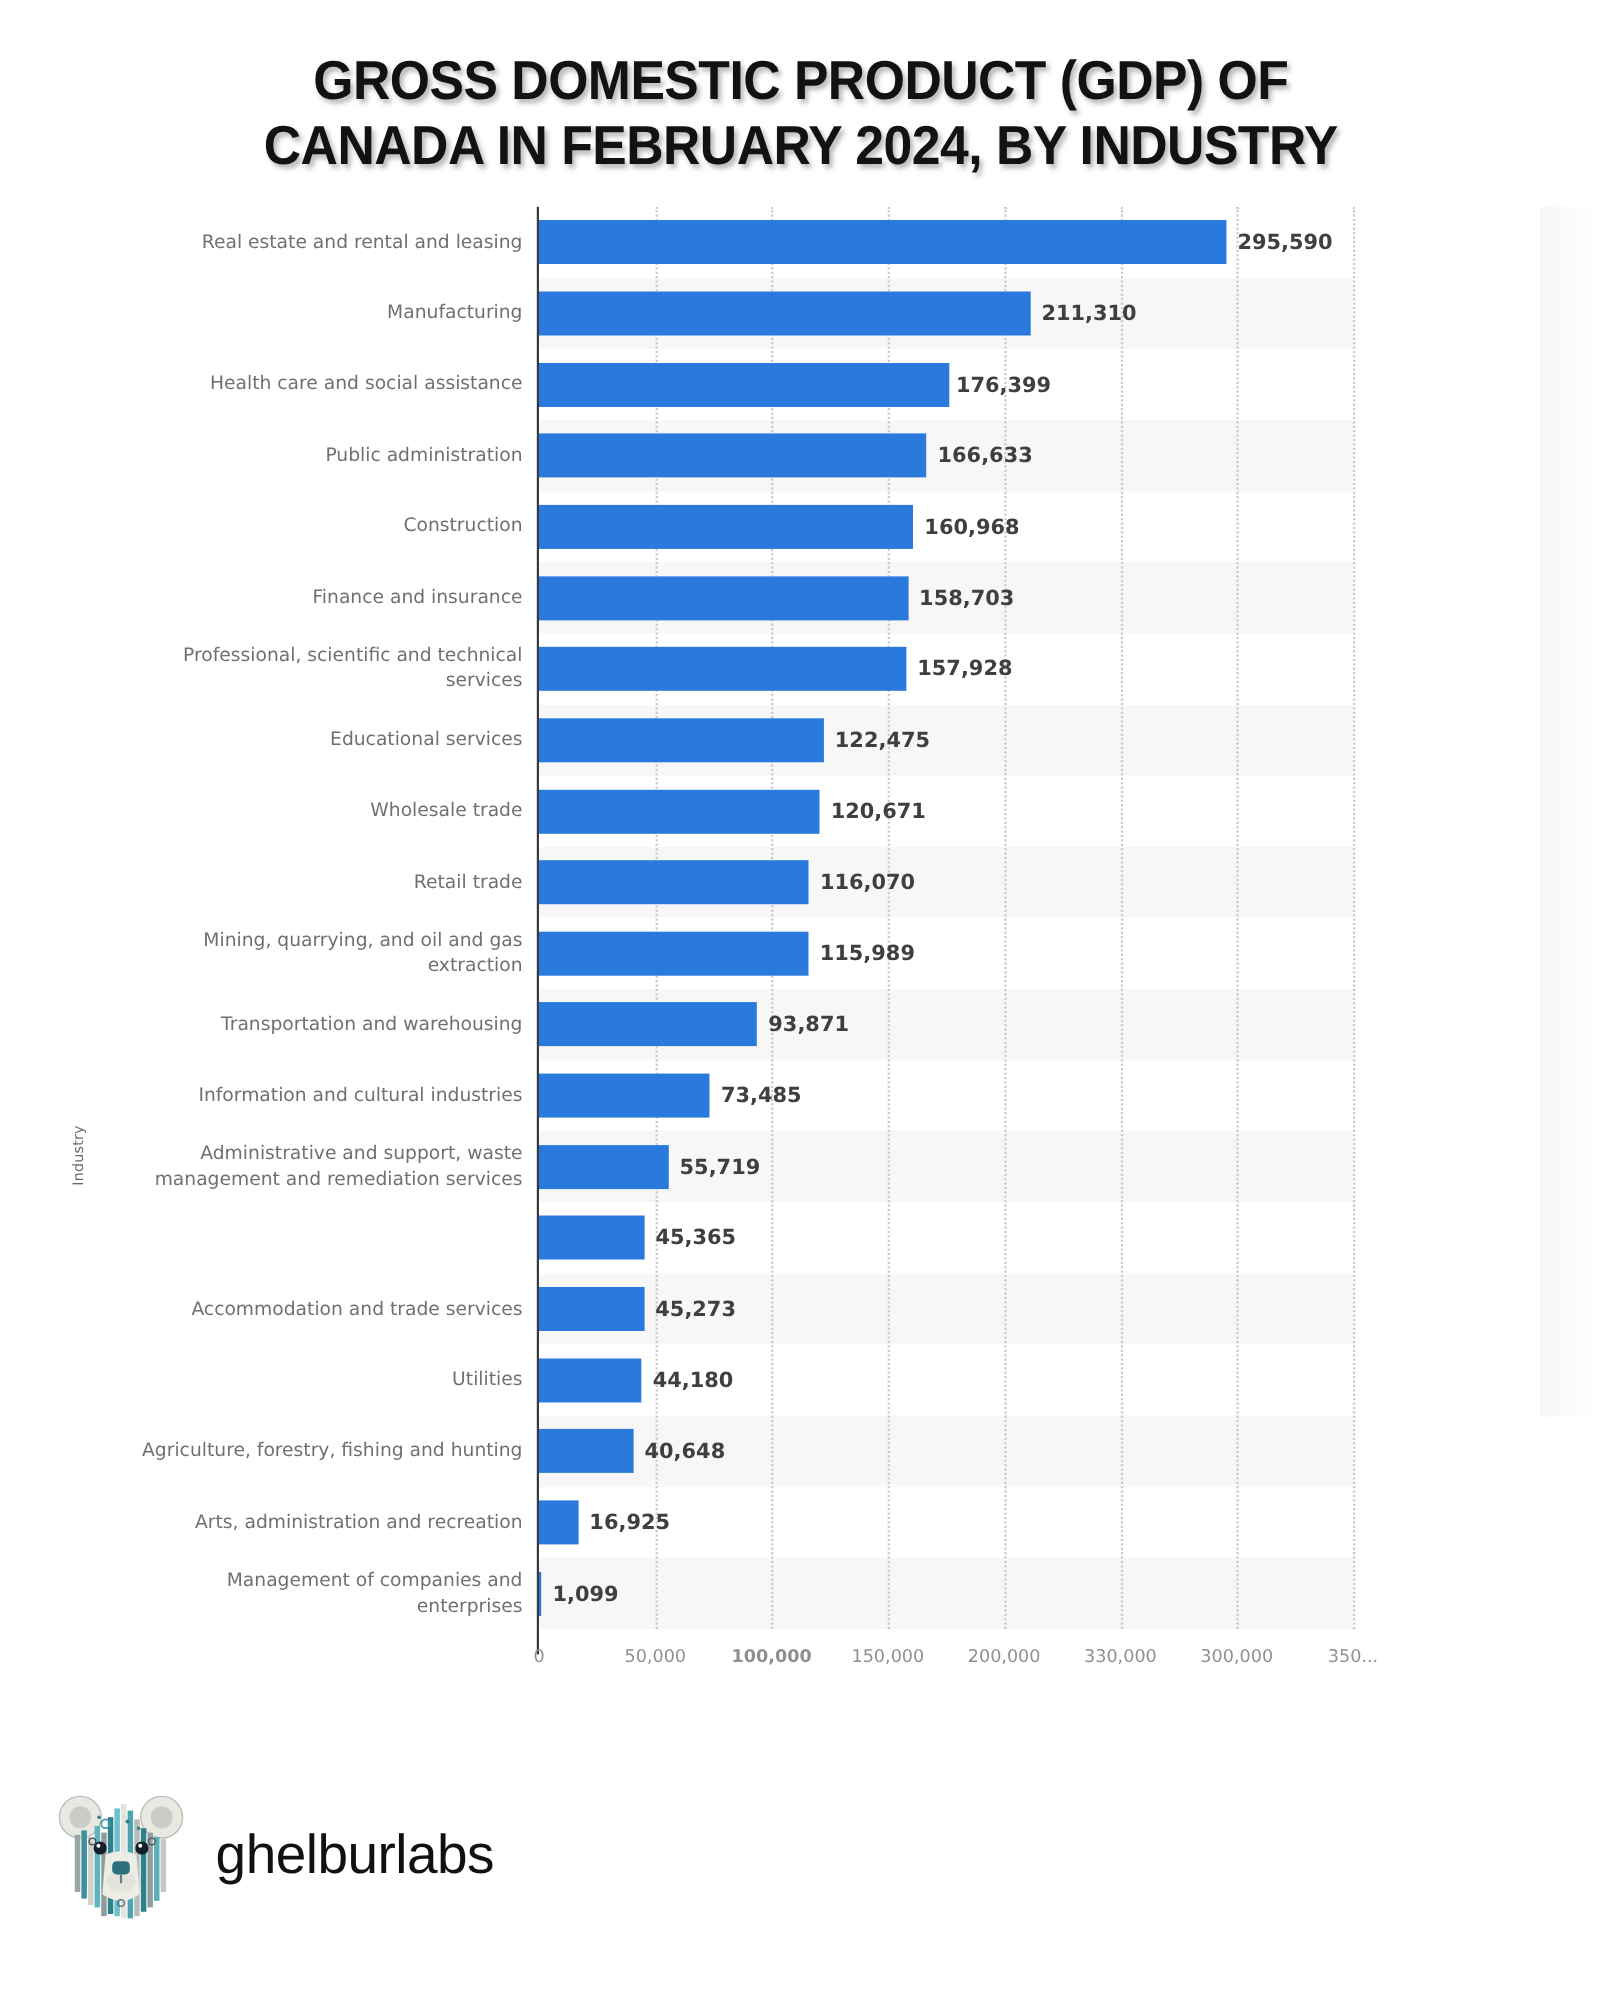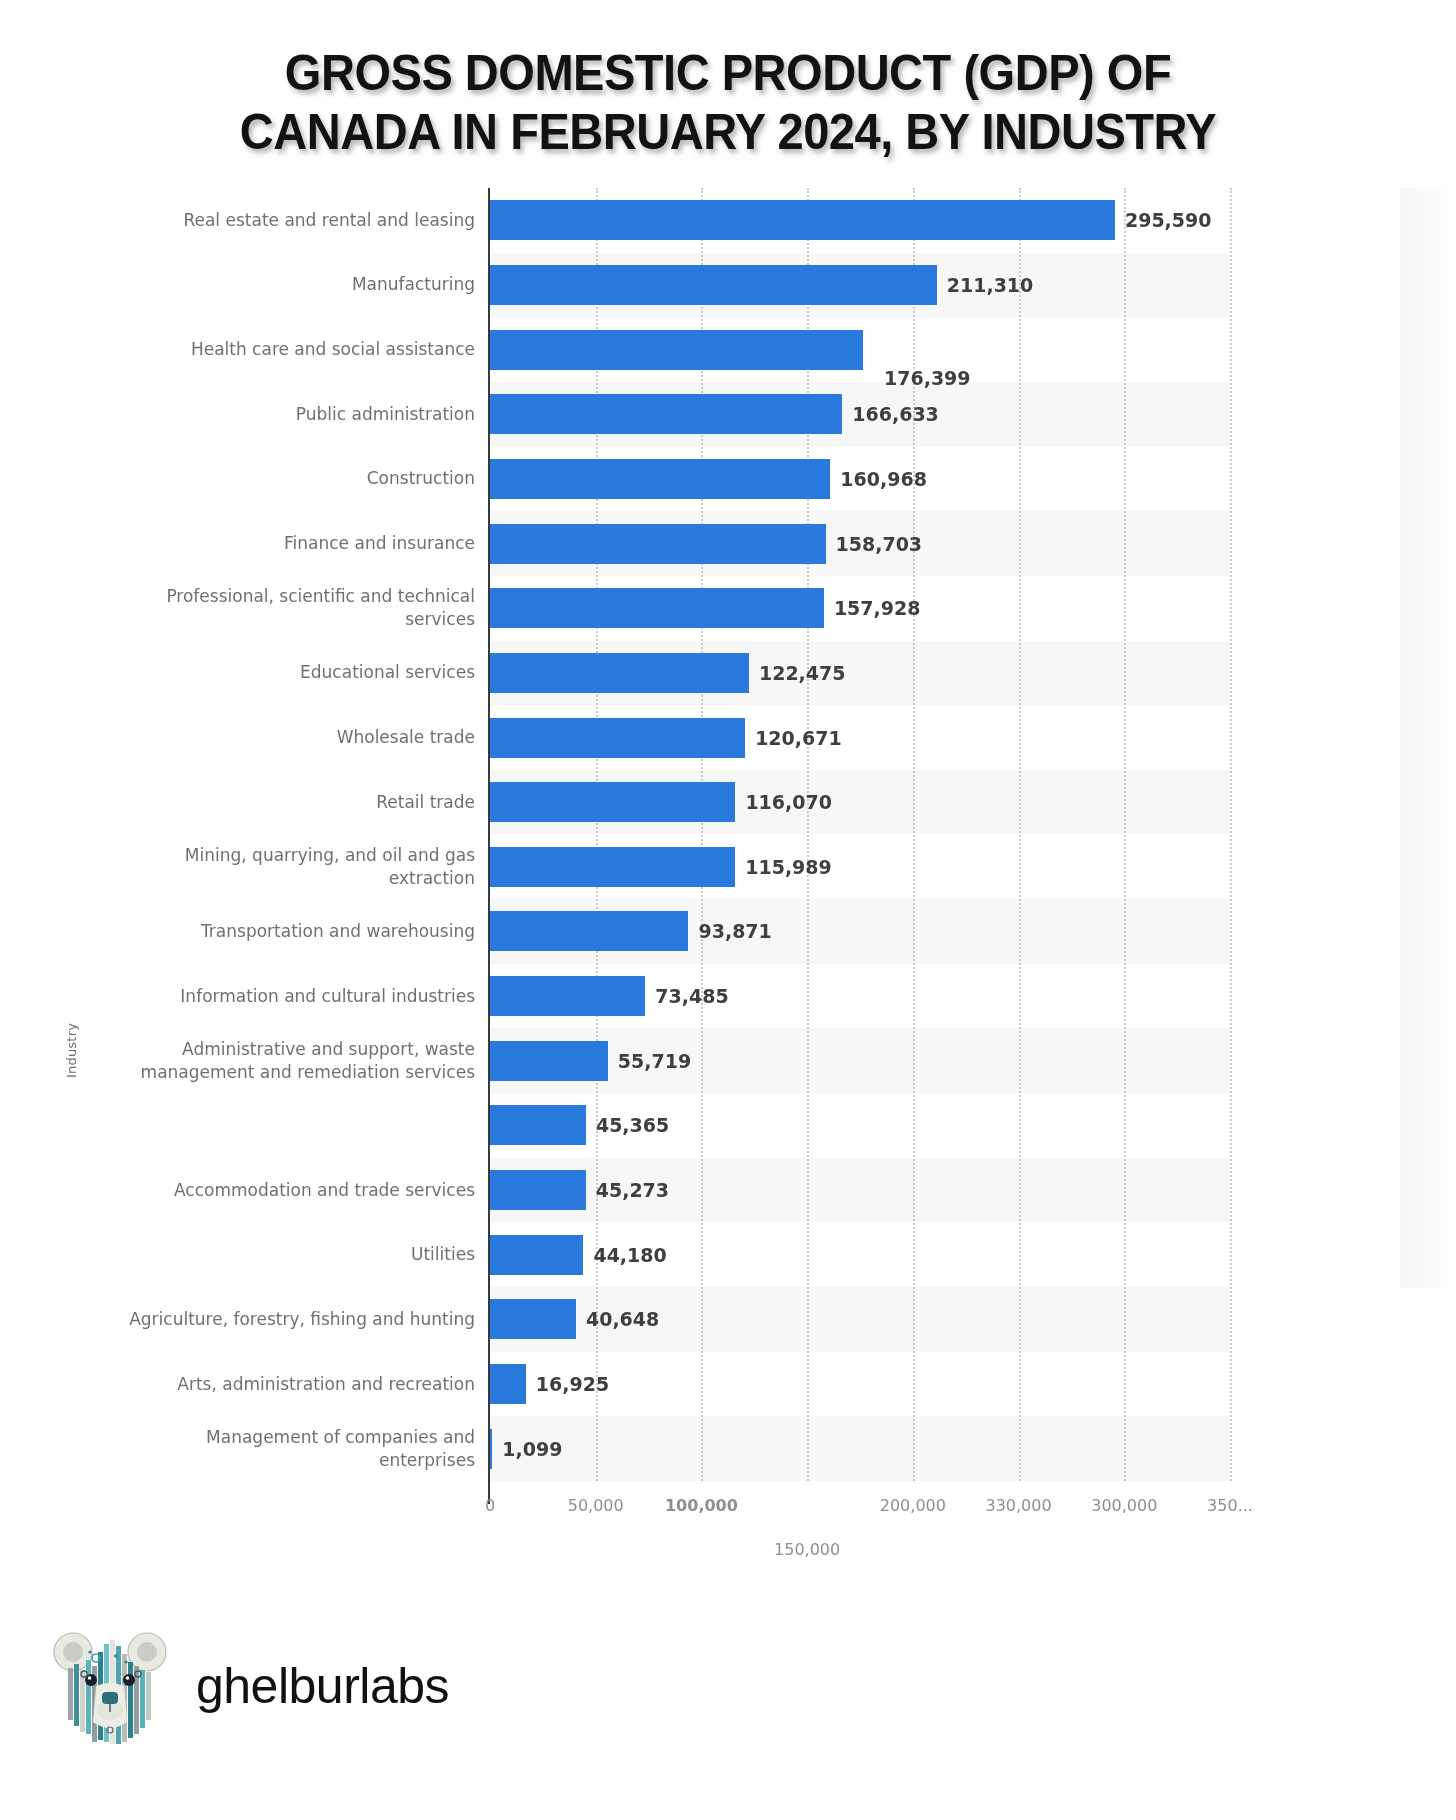--- a/index.html
+++ b/index.html
@@ -221,21 +221,21 @@
           <div class="bar-value" style="left: 634.962px; top: 23.325px;">295,590</div>
           <div class="cat-label" style="right: auto; left: -430px; width: 415px; top: 20.825px;">Real estate and rental and leasing</div>
         </div>
         <div class="row" style="top: 64.65px; height: 64.65px;">
           <div class="bar" style="top: 12.325px; width: 446.77px; height: 40px; background: rgb(42, 122, 222);"></div>
           <div class="bar-value" style="left: 456.77px; top: 23.325px;">211,310</div>
           <div class="cat-label" style="right: auto; left: -430px; width: 415px; top: 20.825px;">Manufacturing</div>
         </div>
         <div class="row" style="top: 129.3px; height: 64.65px;">
           <div class="bar" style="top: 12.325px; width: 372.958px; height: 40px; background: rgb(42, 122, 222);"></div>
-          <div class="bar-value" style="left: 394px; top: 23.325px; margin-top: 28px;">176,399</div>
+          <div class="bar-value" style="left: 379px; top: 23.325px;">176,399</div>
           <div class="cat-label" style="right: auto; left: -430px; width: 415px; top: 20.825px;">Health care and social assistance</div>
         </div>
         <div class="row" style="top: 193.95px; height: 64.65px;">
           <div class="bar" style="top: 12.325px; width: 352.31px; height: 40px; background: rgb(42, 122, 222);"></div>
           <div class="bar-value" style="left: 362.31px; top: 23.325px;">166,633</div>
           <div class="cat-label" style="right: auto; left: -430px; width: 415px; top: 20.825px;">Public administration</div>
         </div>
         <div class="row" style="top: 258.6px; height: 64.65px;">
           <div class="bar" style="top: 12.325px; width: 340.332px; height: 40px; background: rgb(42, 122, 222);"></div>
           <div class="bar-value" style="left: 350.332px; top: 23.325px;">160,968</div>
@@ -319,21 +319,21 @@
           <div class="cat-label" style="right: auto; left: -430px; width: 415px; top: 9.325px;">Management of companies and
 enterprises</div>
         </div>
       </div>
   </div>
 
   <div class="xticks" id="xticks">
       <div class="xtick" style="left: 0px;">0</div>
       <div class="xtick" style="left: 105.714px;">50,000</div>
       <div class="xtick" style="left: 211.429px; font-weight: bold;">100,000</div>
-      <div class="xtick" style="left: 317.143px; margin-top: 44px;">150,000</div>
+      <div class="xtick" style="left: 317.143px;">150,000</div>
       <div class="xtick" style="left: 422.857px;">200,000</div>
       <div class="xtick" style="left: 528.571px;">330,000</div>
       <div class="xtick" style="left: 634.286px;">300,000</div>
       <div class="xtick" style="left: 740px;">350...</div>
     </div>
 </div>
 
 <div class="watermark">
   <svg class="wm-logo" viewBox="0 0 128 128">
     <rect x="0" y="0" width="128" height="128" fill="#ffffff"></rect>

